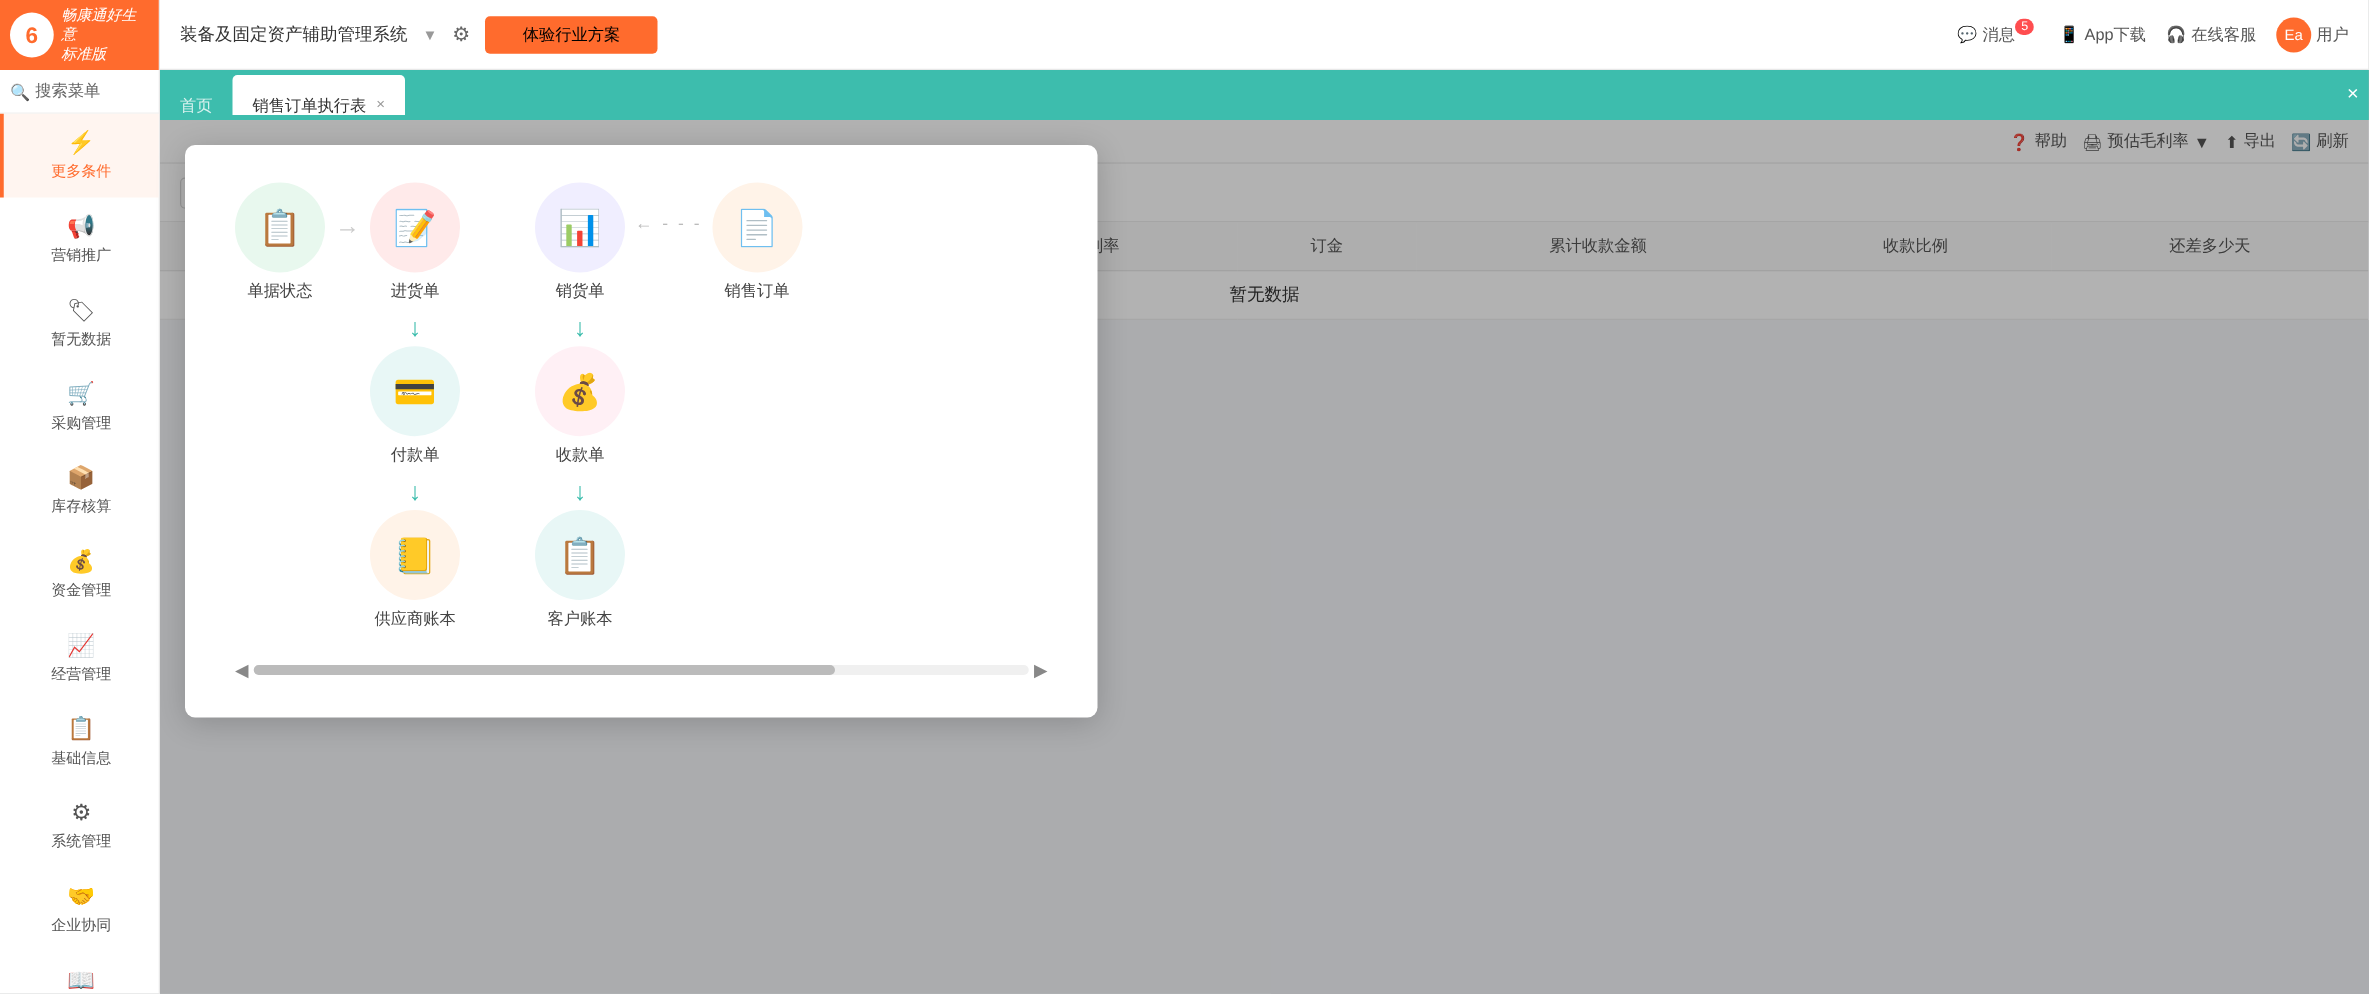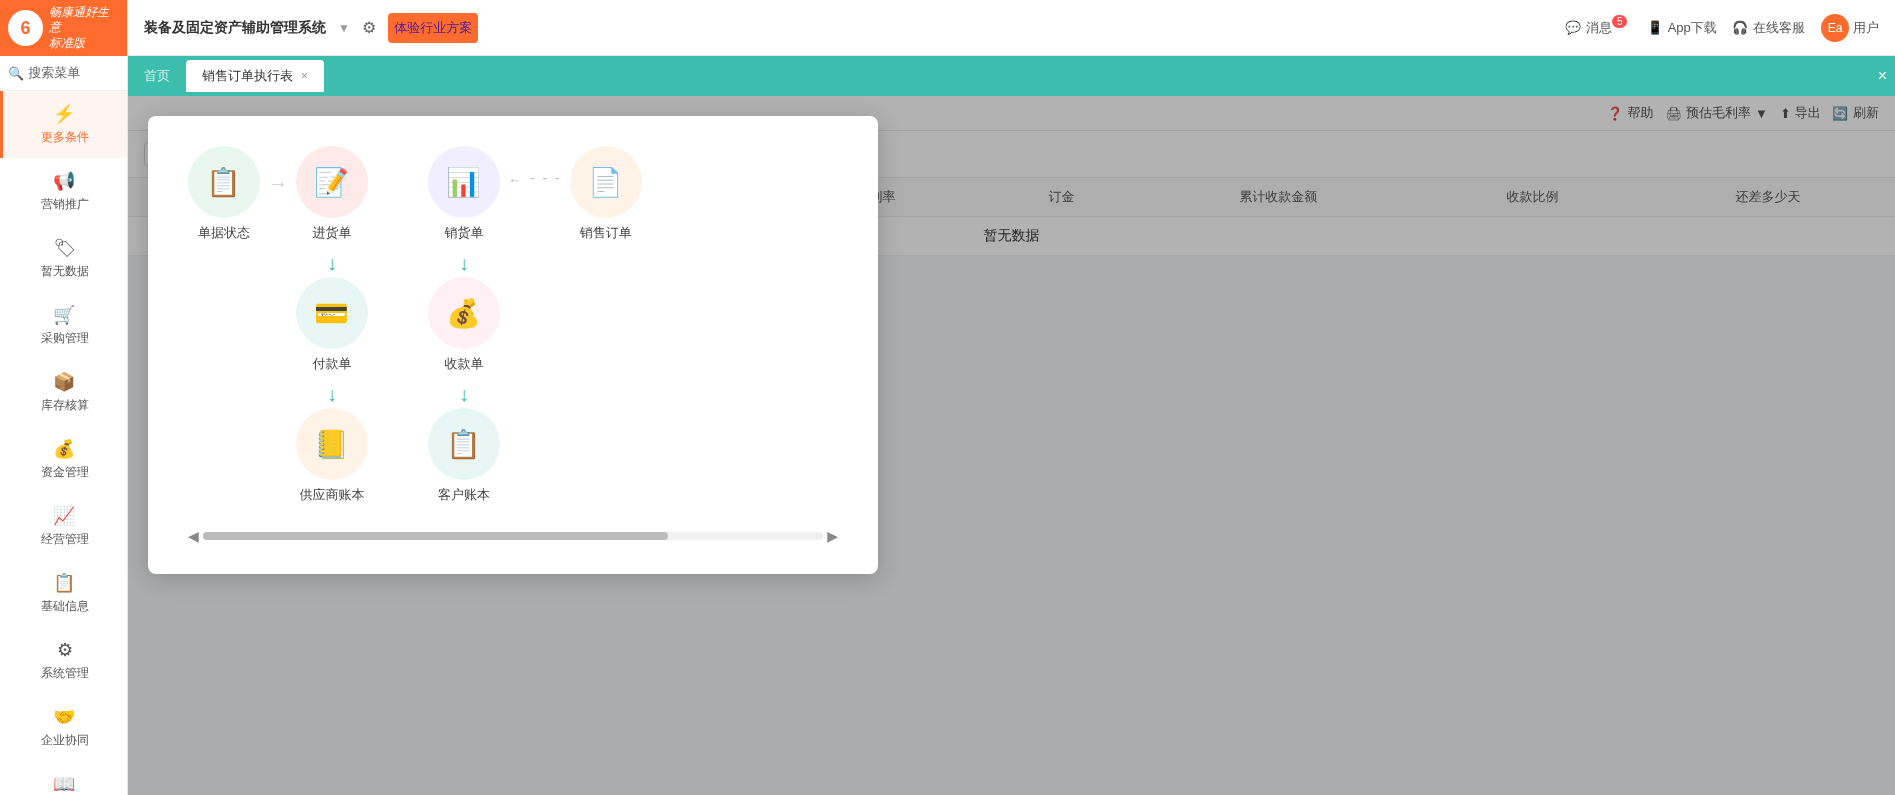--- a/index.html
+++ b/index.html
@@ -32,47 +32,47 @@
     }
     .nav-item.active { background: #fff5f0; color: #ff6b2d; border-left-color: #ff6b2d; }
     .nav-item .nav-icon { font-size: 18px; }
 
     
     .header {
       position: fixed; left: 128px; top: 0; right: 0; height: 56px;
       background: #fff; border-bottom: 1px solid #e8e8e8;
       display: flex; align-items: center; padding: 0 16px; gap: 12px; z-index: 99;
     }
-    .header-title { font-size: 14px; color: #333; font-weight: 700; }
+    .header-title { font-size: 14px; color: #333; font-weight: 400; }
     .header-dropdown { color: #999; font-size: 12px; cursor: pointer; }
     .header-gear { color: #666; cursor: pointer; font-size: 16px; }
     .header-btn {
-      background: #ff6b2d; color: #4c1d95; border: none; border-radius: 4px;
-      padding: 6px 6px; font-size: 13px; cursor: pointer;
+      background: #ff6b2d; color: #000000; border: none; border-radius: 4px;
+      padding: 6px 30px; font-size: 13px; cursor: pointer;
     }
     .header-right {
       margin-left: auto; display: flex; align-items: center; gap: 16px; font-size: 13px; color: #555;
     }
     .header-right-item { display: flex; align-items: center; gap: 4px; cursor: pointer; }
     .badge {
       background: #ff4d4f; color: #fff; border-radius: 10px; font-size: 10px;
       padding: 1px 5px; position: relative; top: -6px; left: -4px;
     }
     .user-avatar {
       width: 28px; height: 28px; background: #ff6b2d; border-radius: 50%;
       display: flex; align-items: center; justify-content: center; color: #fff; font-size: 12px;
     }
 
     
     .tab-bar {
       position: fixed; left: 128px; top: 56px; right: 0; height: 40px;
       background: #3dbdad; display: flex; align-items: center; z-index: 98;
     }
     .tab-item {
-      height: 28px; padding: 16px 16px; display: flex; align-items: center; gap: 8px;
+      height: 28px; padding: 16px 16px; display: flex; align-items: flex-start; gap: 8px;
       font-size: 13px; cursor: pointer; color: rgba(255,255,255,0.8);
     }
     .tab-item.active { background: #fff; color: #333; border-radius: 4px 4px 0 0; }
     .tab-close { color: #999; font-size: 12px; cursor: pointer; }
     .tab-close-right {
       margin-left: auto; margin-right: 8px; color: #fff; cursor: pointer; font-size: 16px;
     }
 
     
     .main {

